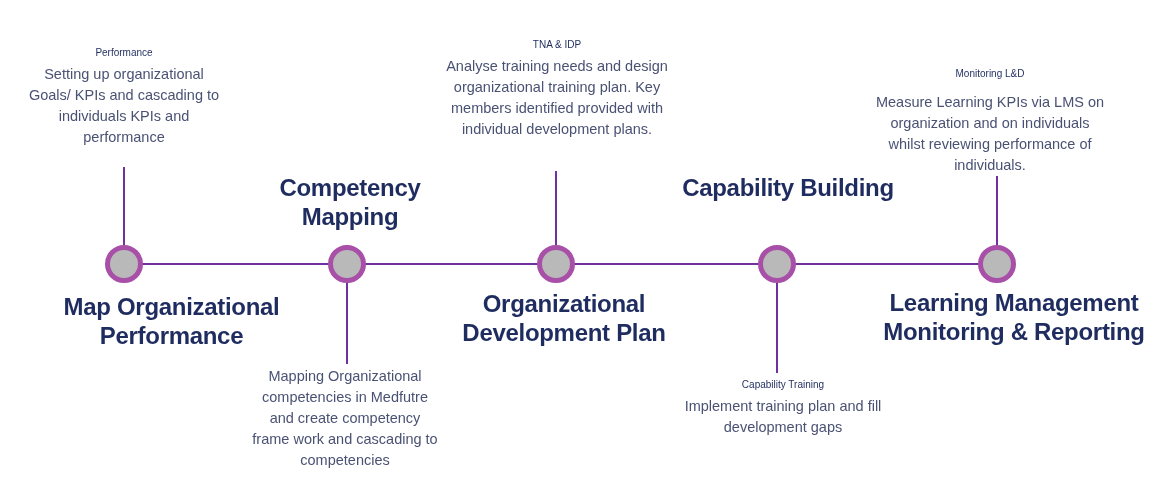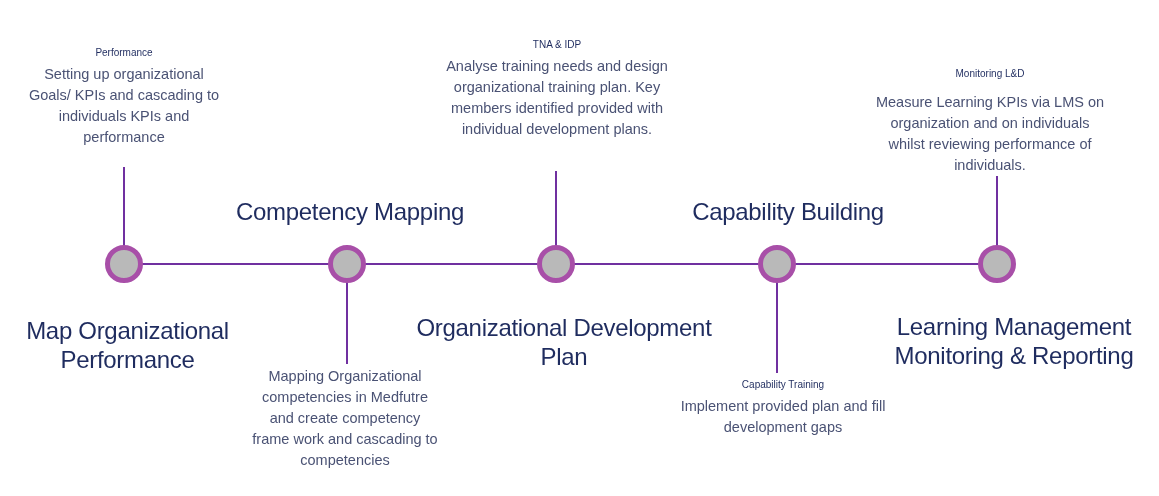--- a/index.html
+++ b/index.html
@@ -24,26 +24,25 @@
   .node{
     position:absolute;width:28px;height:28px;
     border:5px solid var(--node-border);
     border-radius:50%;
     background:var(--node-fill);
     box-sizing:content-box;
   }
   .stage-title{
     position:absolute;
     color:var(--title);
-    font-weight:normal;
+    font-weight:bold;
     font-size:24px;
     line-height:1.22;
     text-align:center;
     letter-spacing:-0.3px;
-    margin-top:24px;
   }
   .note{position:absolute;text-align:center;}
   .note-heading{
     color:var(--heading);
     font-weight:normal;
     font-size:10px;
     line-height:21px;
     margin-bottom:1px;
   }
   .note-heading.gap{margin-bottom:8px;margin-top:15px;}
@@ -65,21 +64,21 @@
   <div class="vline" style="left:555px;top:171px;height:75px;"></div>
   <div class="vline" style="left:776px;top:282px;height:91px;"></div>
   <div class="vline" style="left:996px;top:176px;height:70px;"></div>
 
   <div class="node" style="left:105px;top:245px;"></div>
   <div class="node" style="left:328px;top:245px;"></div>
   <div class="node" style="left:537px;top:245px;"></div>
   <div class="node" style="left:758px;top:245px;"></div>
   <div class="node" style="left:978px;top:245px;"></div>
 
-  <div class="stage-title" style="left:0px;top:292px;width:255px;">Map Organizational Performance</div>
+  <div class="stage-title" style="left:0px;top:292px;width:255px;padding-left:44px;">Map Organizational Performance</div>
   <div class="stage-title" style="left:230px;top:173px;width:240px;">Competency Mapping</div>
   <div class="stage-title" style="left:668px;top:173px;width:240px;">Capability Building</div>
   <div class="stage-title" style="left:414px;top:289px;width:300px;">Organizational Development Plan</div>
   <div class="stage-title" style="left:849px;top:288px;width:330px;">Learning Management Monitoring &amp; Reporting</div>
 
   <div class="note" style="left:24px;top:42px;width:200px;">
     <div class="note-heading">Performance</div>
     <div class="note-body">Setting up organizational Goals/ KPIs and cascading to individuals KPIs and performance</div>
   </div>
 
@@ -87,21 +86,21 @@
     <div class="note-body">Mapping Organizational competencies in Medfutre and create competency frame work and cascading to competencies</div>
   </div>
 
   <div class="note" style="left:442px;top:34px;width:230px;">
     <div class="note-heading">TNA &amp; IDP</div>
     <div class="note-body">Analyse training needs and design organizational training plan. Key members identified provided with individual development plans.</div>
   </div>
 
   <div class="note" style="left:673px;top:374px;width:220px;">
     <div class="note-heading">Capability Training</div>
-    <div class="note-body">Implement provided plan and fill development gaps</div>
+    <div class="note-body">Implement training plan and fill development gaps</div>
   </div>
 
   <div class="note" style="left:875px;top:48px;width:230px;">
     <div class="note-heading gap">Monitoring L&amp;D</div>
     <div class="note-body">Measure Learning KPIs via LMS on organization and on individuals whilst reviewing performance of individuals.</div>
   </div>
 
 </div>
 
 </body></html>

